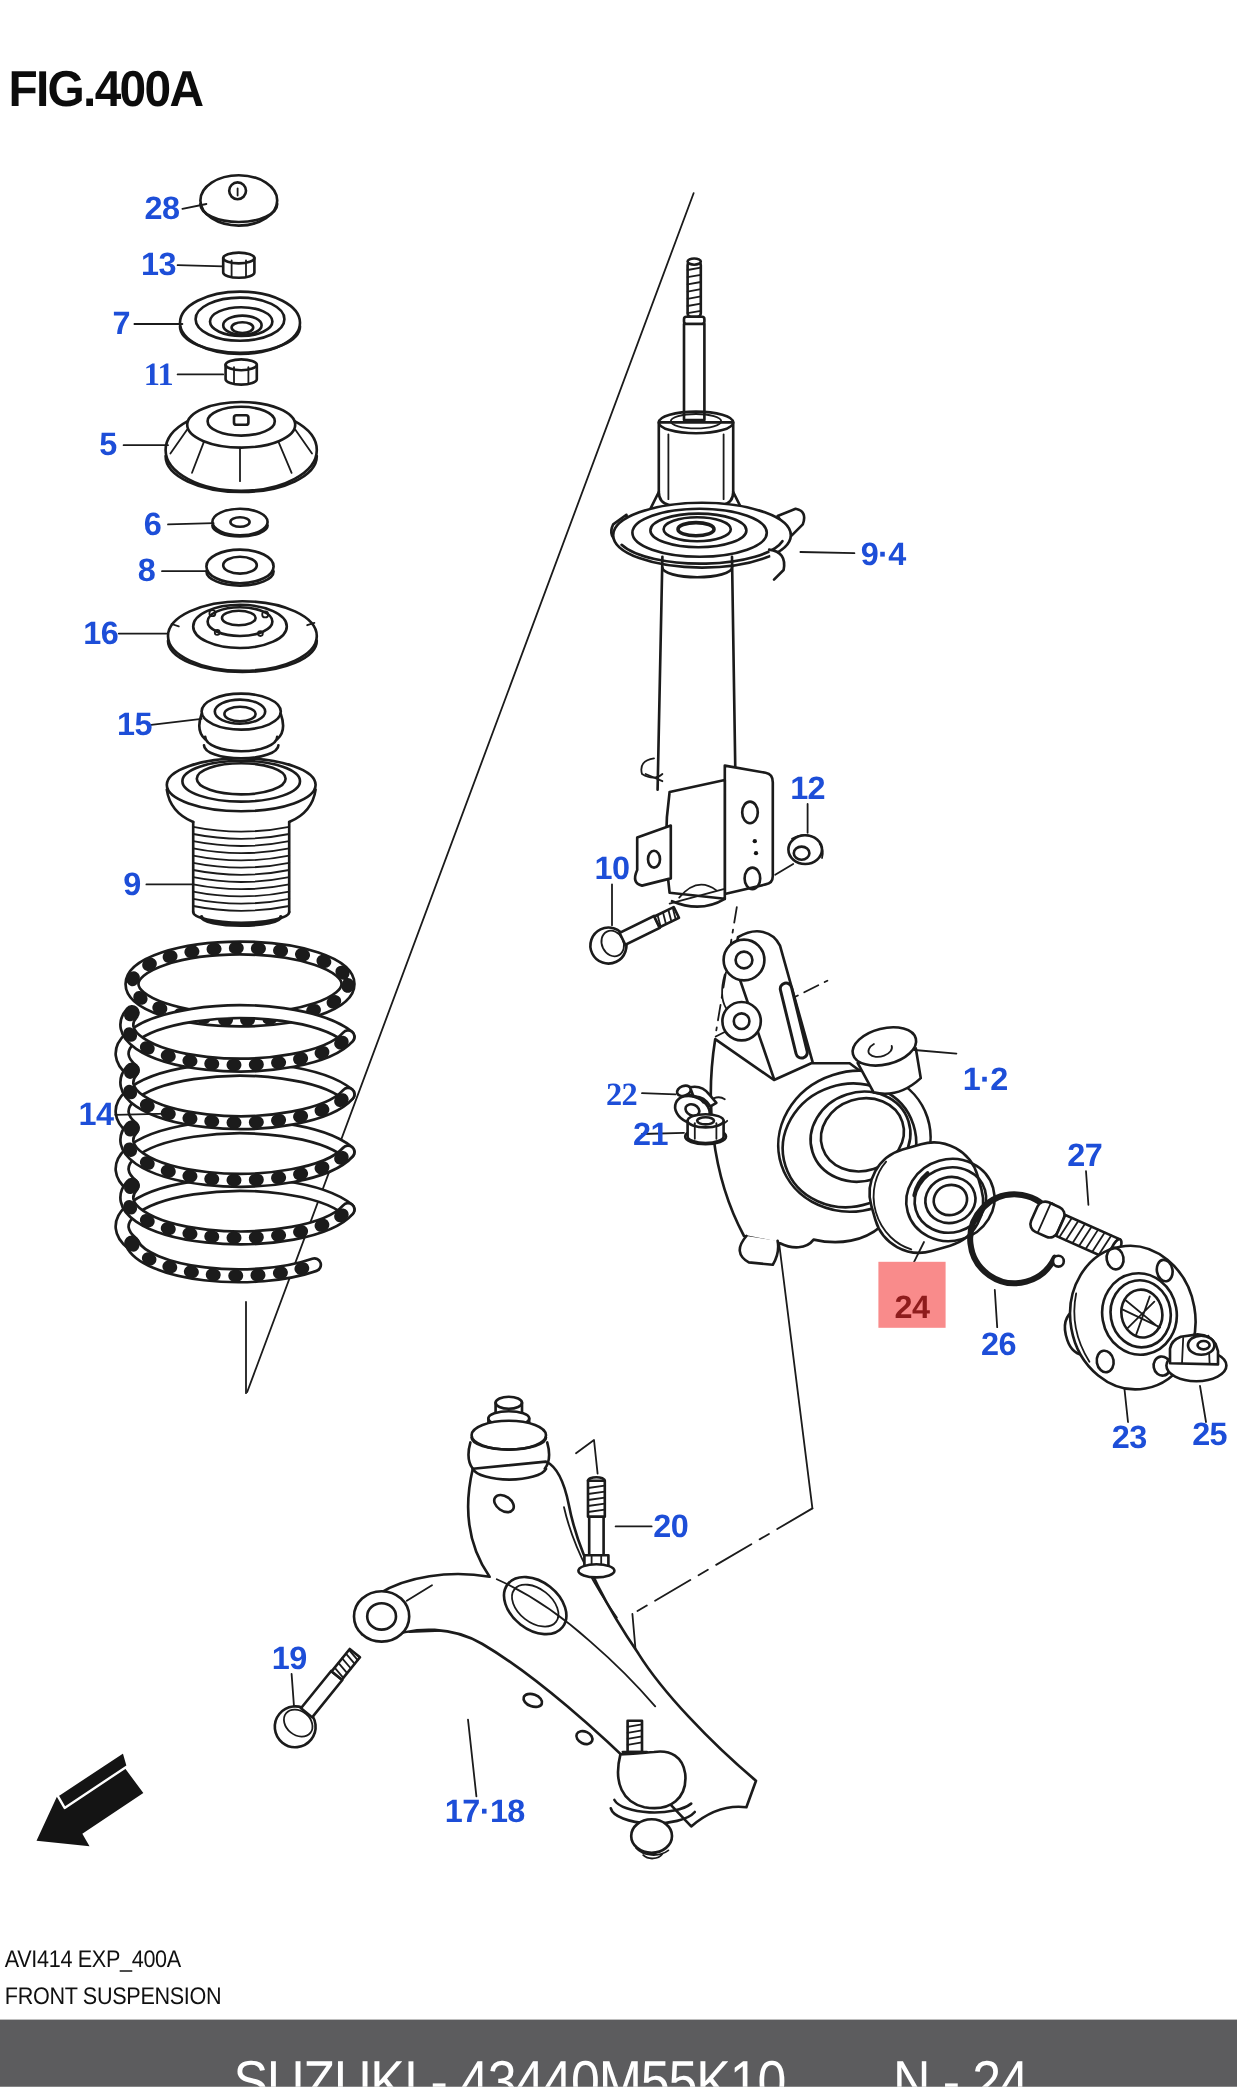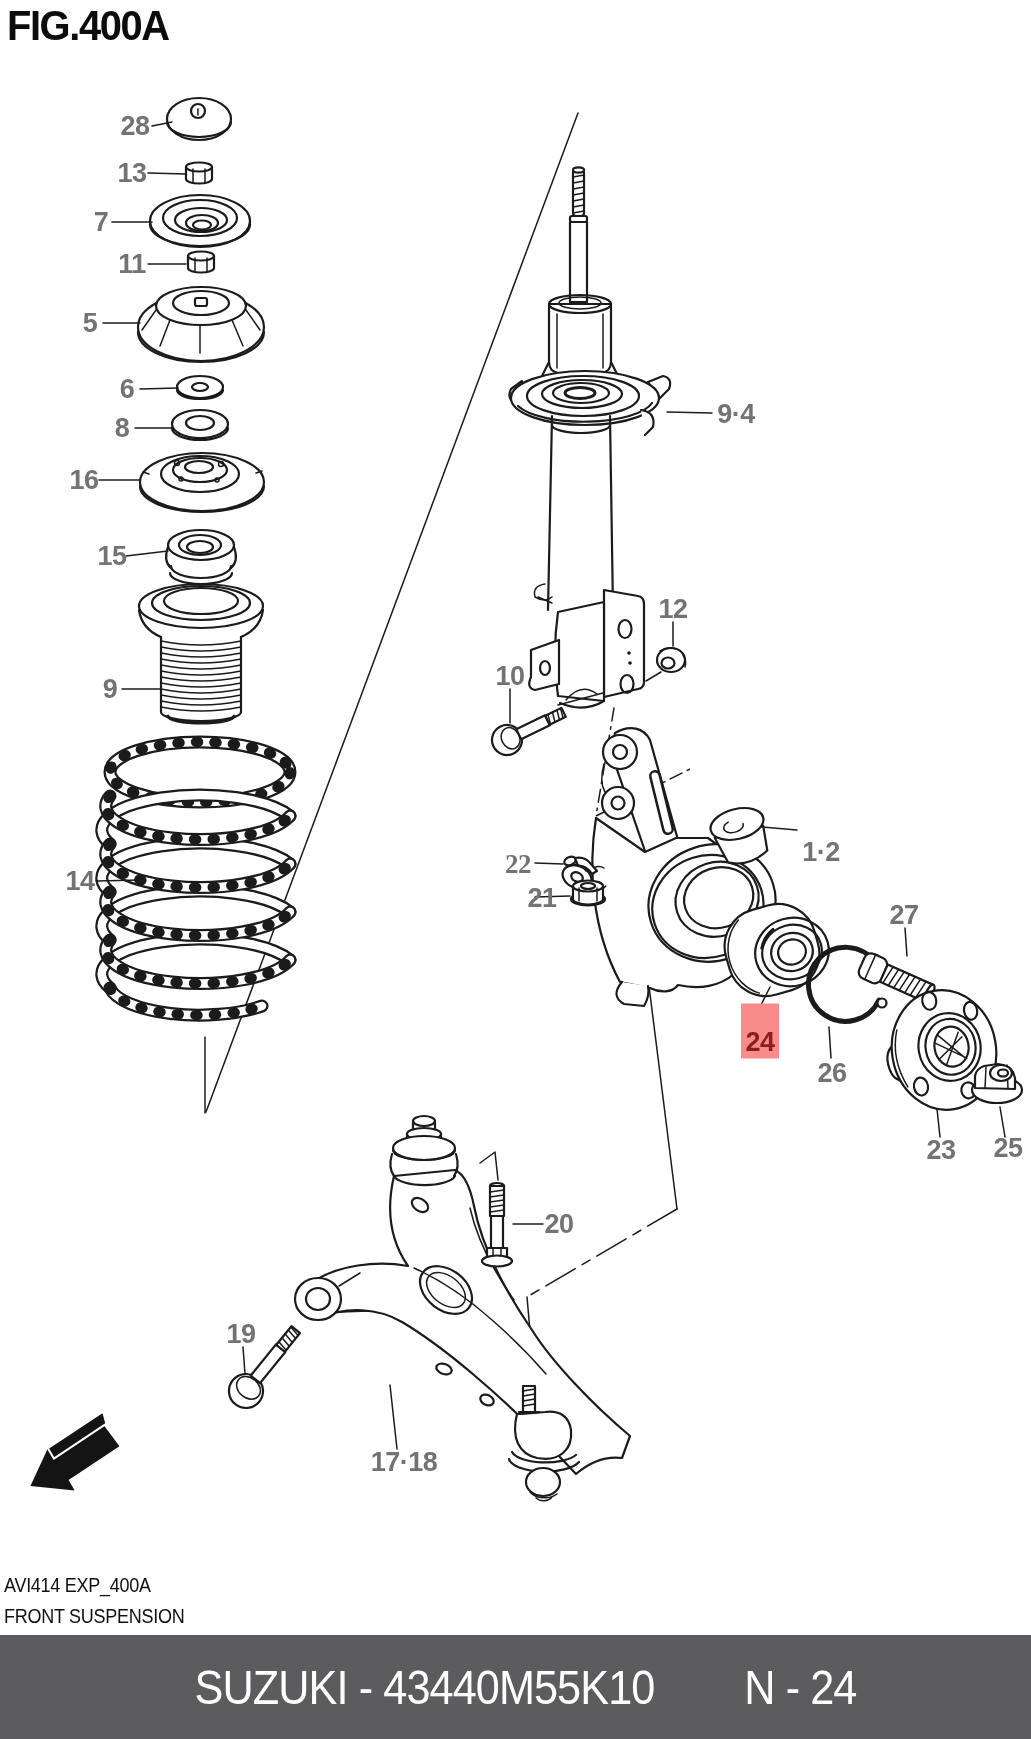--- a/index.html
+++ b/index.html
@@ -1,30 +1,30 @@
 <!DOCTYPE html>
 <html><head>
 <meta charset="utf-8">
 <style>
   html,body{margin:0;padding:0;}
   body{width:1031px;height:1739px;background:#fff;font-family:"Liberation Sans",sans-serif;position:relative;overflow:hidden;}
-  .stage{position:absolute;inset:0;}
+  .stage{position:absolute;inset:0;margin-top:48px;}
   svg.art{position:absolute;left:0;top:0;}
   .art *{stroke:#1b1b1b;stroke-width:2.2;fill:none;stroke-linecap:round;stroke-linejoin:round;}
   .art .f{fill:#ffffff;}
   .art .dk{fill:#141414;stroke:none;}
   .art .thin{stroke-width:1.5;}
   .art .th3{stroke-width:3;}
   .art text{stroke:none;}
   .art .sp-o{stroke-width:13;}
   .art .sp-i{stroke:#ffffff;stroke-width:8.5;}
   .art .sp-t{stroke-width:10;stroke-dasharray:2.5 16;}
   .fig-title{position:absolute;left:7px;top:2px;font-size:42px;font-weight:bold;letter-spacing:-1.5px;color:#0c0c0c;transform:scaleX(.95);transform-origin:left top;white-space:nowrap;}
-  .callout{position:absolute;transform:translate(-50%,-50%);font-weight:bold;font-size:27px;letter-spacing:-0.5px;color:#737373;white-space:nowrap;z-index:5;}
-  .callout.hl{background:var(--hl-bg,#f98b8b);color:var(--hl-tx,#8e1c1c);width:38px;height:55px;display:flex;align-items:center;justify-content:center;padding-top:21px;box-sizing:border-box;text-align:right;}
+  .callout{position:absolute;transform:translate(-50%,-50%);font-weight:bold;font-size:27px;letter-spacing:-0.5px;color:#1d4ed8;white-space:nowrap;z-index:5;}
+  .callout.hl{background:var(--hl-bg,#f98b8b);color:var(--hl-tx,#8e1c1c);width:56px;height:55px;display:flex;align-items:center;justify-content:center;padding-top:21px;box-sizing:border-box;text-align:right;}
   .caption{position:absolute;left:4px;color:#101010;font-size:20px;letter-spacing:-0.3px;transform:scaleX(.9);transform-origin:left top;white-space:nowrap;}
   .caption.l1{top:1574px;}
   .caption.l2{top:1605px;}
   .footer{position:absolute;left:0;top:1635px;width:1031px;height:104px;background:var(--ft-bg,#5c5c5e);display:flex;align-items:center;justify-content:center;gap:58px;}
   .footer span{color:var(--ft-tx,#ffffff);font-size:48px;letter-spacing:-1px;transform:scaleX(.9);white-space:nowrap;}
 </style>
 </head>
 <body style="--hl-bg: #f98b8b; --hl-tx: #8e1c1c; --ft-bg: #5c5c5e; --ft-tx: #ffffff; background: rgb(255, 255, 255);">
 
 <div class="stage" id="stage">
@@ -394,21 +394,21 @@
   <div class="caption l1">AVI414 EXP_400A</div>
   <div class="caption l2">FRONT SUSPENSION</div>
 
   <div class="footer">
     <span>SUZUKI - 43440M55K10</span>
     <span>N - 24</span>
   </div>
 <div class="callout" style="left: 135px; top: 126px;">28</div>
     <div class="callout" style="left: 132px; top: 173px;">13</div>
     <div class="callout" style="left: 101px; top: 222px;">7</div>
-    <div class="callout" style="left: 132px; top: 264px;">11</div>
+    <div class="callout" style="left: 132px; top: 264px; font-family: Liberation Serif, serif;">11</div>
     <div class="callout" style="left: 90px; top: 323px;">5</div>
     <div class="callout" style="left: 127px; top: 389px;">6</div>
     <div class="callout" style="left: 122px; top: 428px;">8</div>
     <div class="callout" style="left: 84px; top: 480px;">16</div>
     <div class="callout" style="left: 112px; top: 556px; text-align: right;">15</div>
     <div class="callout" style="left: 110px; top: 689px;">9</div>
     <div class="callout" style="left: 80px; top: 881px;">14</div>
     <div class="callout" style="left: 736px; top: 414px;">9·4</div>
     <div class="callout" style="left: 673px; top: 609px;">12</div>
     <div class="callout" style="left: 510px; top: 676px;">10</div>

